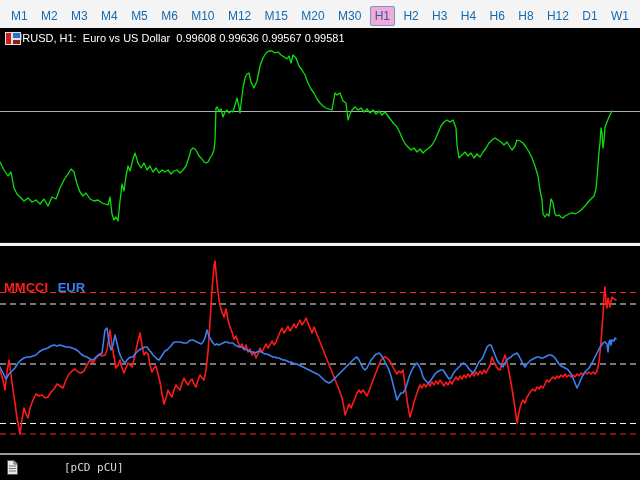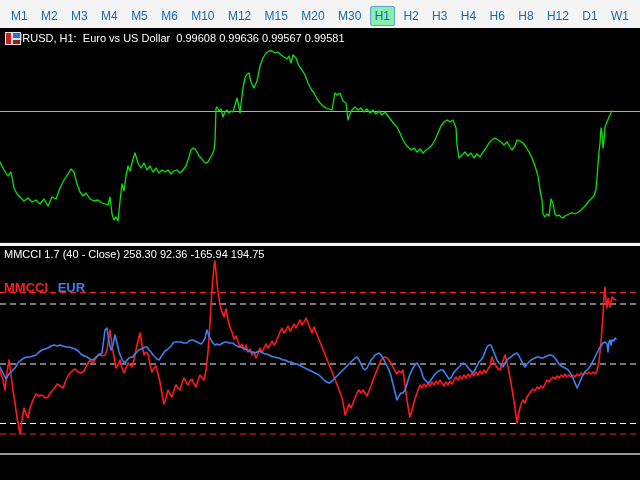--- a/index.html
+++ b/index.html
@@ -6,21 +6,21 @@
   #screen{position:relative;width:640px;height:480px;overflow:hidden;
           font-family:"Liberation Sans",sans-serif;background:#000;}
 
   
   .toolbar{position:absolute;left:0;top:0;width:640px;height:28px;
            background:#f4f4f4;border-bottom:2px solid #2e2e2e;
            display:flex;align-items:center;justify-content:space-between;
            padding:16px 6px;box-sizing:border-box;}
   .tf-btn{color:#1668af;font-size:12px;padding:3px 4px;border:1px solid transparent;
           border-radius:2px;cursor:default;line-height:1;}
-  .tf-btn.selected{background:#86efac;border-color:#5e9fd4;}
+  .tf-btn.selected{background:#f9a8d4;border-color:#5e9fd4;}
 
   
   .chart-titlebar{position:absolute;left:0;top:28px;width:640px;height:20px;
                   background:#000;display:flex;align-items:center;}
   .tb-icon{margin-left:5px;width:16px;height:13px;flex:0 0 auto;}
   .chart-titlebar .txt{color:#fff;font-size:11px;margin-left:7px;white-space:pre;}
 
   
   .main-pane{position:absolute;left:0;top:48px;width:640px;height:194px;background:#000;}
   .divider-1{position:absolute;left:0;top:242px;width:640px;height:4px;
@@ -99,21 +99,30 @@
   <div class="sub-pane"></div>
   <svg id="sub-svg" width="640" height="207" viewBox="0 246 640 207">
       <line x1="0" x2="640" y1="292.5" y2="292.5" stroke="#ff2020" stroke-width="1" stroke-dasharray="6 4"></line>
       <line x1="0" x2="640" y1="304" y2="304" stroke="#f0f0f0" stroke-width="1" stroke-dasharray="6 4"></line>
       <line x1="0" x2="640" y1="364" y2="364" stroke="#f0f0f0" stroke-width="1" stroke-dasharray="6 4"></line>
       <line x1="0" x2="640" y1="423.5" y2="423.5" stroke="#f0f0f0" stroke-width="1" stroke-dasharray="6 4"></line>
       <line x1="0" x2="640" y1="434" y2="434" stroke="#ff2020" stroke-width="1" stroke-dasharray="6 4"></line>
       <polyline points="0,370 3,380 5,390 7,372 9,360 11,375 13,390 15,403 17,418 19,428 20,434 22,420 24,408 26,414 28,418 30,408 33,400 36,394 39,396 42,395 45,398 48,397 51,392 54,389 57,384 60,386 63,388 66,380 69,374 72,371 75,369 78,372 81,373 84,371 87,365 90,360 93,363 96,358 99,354 102,356 105,355 107,350 110,330 112,345 114,357 116,368 118,365 120,360 122,368 124,373 126,368 128,363 130,365 132,367 134,360 136,350 138,341 140,333 142,345 144,355 146,352 148,354 150,365 152,372 154,368 156,366 158,374 160,382 162,394 164,404 166,398 168,390 170,394 172,397 174,390 176,385 178,388 180,390 182,383 184,378 186,382 188,385 190,381 192,379 194,384 196,387 198,380 200,375 202,378 204,380 206,370 208,352 210,322 212,290 214,266 215,261 216,272 217,283 218,292 219,299 220,305 222,312 224,317 226,309 228,320 230,327 232,332 234,339 236,336 238,342 240,347 242,344 244,350 246,345 248,352 250,349 252,355 254,352 256,358 258,354 260,348 262,352 264,348 266,344 268,348 270,345 272,341 274,345 276,342 278,337 280,332 282,328 284,333 286,330 288,326 290,331 292,328 294,324 296,328 298,324 300,320 302,325 304,322 306,318 308,323 310,328 312,333 314,327 316,332 318,337 320,342 322,347 324,352 326,357 328,362 330,367 332,372 334,377 336,382 338,387 340,392 342,398 344,408 345,415 347,410 349,404 351,408 353,403 355,398 357,393 359,390 361,393 363,390 365,393 367,396 369,391 371,386 373,380 375,375 377,370 379,365 381,360 383,358 385,357 387,358 389,360 391,363 393,367 395,371 397,374 399,371 401,373 403,370 405,385 407,400 409,412 410,417 412,410 414,402 416,396 418,390 420,385 422,388 424,384 426,387 428,383 430,386 432,382 434,385 436,381 438,384 440,380 442,383 444,386 446,382 448,385 450,381 452,384 454,380 456,377 458,380 460,376 462,379 464,375 466,378 468,374 470,377 472,373 474,376 476,372 478,375 480,371 482,374 484,370 486,373 488,369 490,366 492,357 494,362 496,366 498,369 500,370 502,364 504,358 505,355 507,362 509,372 511,383 513,395 515,408 517,423 519,412 521,404 523,400 525,403 527,397 529,394 531,391 533,389 535,391 537,387 539,389 541,386 543,388 545,384 547,380 549,382 551,379 553,377 555,379 557,376 559,378 561,375 563,377 565,374 567,377 569,375 571,377 573,375 575,377 577,374 579,376 581,373 583,375 585,372 587,374 589,372 591,374 593,372 595,374 597,371 599,362 601,342 603,315 604,295 605,287 606,302 607,308 608,298 609,303 610,307 611,301 612,297 614,299 616,300" fill="none" stroke="#ff1a1a" stroke-width="1.6" stroke-linejoin="round" stroke-linecap="round"></polyline>
       <polyline points="0,367 3,373 6,379 9,374 12,371 15,368 18,363 21,360 24,358 27,357 30,357 33,356 36,355 39,352 42,350 45,349 48,348 51,346 54,345 57,346 60,345 63,346 66,347 69,347 72,348 75,349 78,351 81,354 84,356 87,357 90,359 93,360 96,357 99,355 102,353 105,330 107,328 109,342 111,350 113,345 115,335 117,343 119,352 121,357 123,361 125,363 127,360 129,358 131,357 133,357 135,354 137,352 139,350 141,349 143,348 145,347 147,347 149,350 151,352 153,355 155,357 157,359 159,360 161,357 163,354 165,351 167,350 169,348 171,346 173,343 175,342 177,342 179,342 181,342 183,343 185,343 187,343 189,341 191,340 193,340 195,341 197,342 199,343 201,344 203,342 205,338 207,330 209,336 211,340 213,343 215,345 217,344 219,345 221,344 223,343 225,342 227,342 229,343 231,343 233,343 235,345 237,346 239,347 241,347 243,348 245,349 247,350 249,351 251,352 253,352 255,353 257,352 259,351 261,352 263,353 265,354 267,354 269,355 271,356 273,357 275,357 277,358 279,358 281,359 283,360 285,360 287,361 289,362 291,362 293,363 295,364 297,364 299,365 301,366 303,367 305,368 307,369 309,370 311,371 313,372 315,373 317,374 319,375 321,377 323,379 325,381 327,382 329,383 331,382 333,380 335,378 337,376 339,374 341,372 343,370 345,368 347,366 349,364 351,362 353,360 355,358 357,357 359,360 361,364 363,368 365,370 367,368 369,364 371,360 373,358 375,355 377,354 379,353 381,355 383,358 385,362 387,366 389,370 391,376 393,384 395,392 397,400 399,396 401,393 403,393 405,390 407,384 409,377 411,372 413,368 415,365 417,363 419,366 421,370 423,377 425,380 427,382 429,383 431,380 433,377 435,374 437,372 439,371 441,370 443,370 445,373 447,376 449,379 451,378 453,374 455,371 457,369 459,367 461,365 463,363 465,364 467,366 469,369 471,371 473,373 475,370 477,366 479,362 481,360 483,357 485,352 487,347 489,345 491,345 493,350 495,355 497,360 499,363 501,365 503,367 505,363 507,360 509,358 511,357 513,355 515,354 517,353 519,356 521,360 523,364 525,367 527,364 529,362 531,360 533,359 535,358 537,357 539,357 541,358 543,358 545,357 547,356 549,355 551,355 553,356 555,358 557,361 559,364 561,366 563,367 565,368 567,369 569,371 571,374 573,378 575,383 577,388 579,384 581,379 583,375 585,372 587,370 589,368 591,365 593,361 595,357 597,353 599,349 601,346 603,343 605,342 607,344 608,352 609,342 610,340 611,345 612,340 614,341 615,338 616,339" fill="none" stroke="#3c80f0" stroke-width="1.6" stroke-linejoin="round" stroke-linecap="round"></polyline>
     </svg>
-  <div class="ind-title">MMCCI 1.7 (40 - Close) 258.30 92.36 -165.94 194.75</div>
   <div class="ind-labels">
     <span class="lbl-mmcci">MMCCI</span>
     <span class="lbl-eur">EUR</span>
   </div>
 
   <div class="divider-2"></div>
+  <div class="status-bar">
+    <svg class="doc" width="12" height="15" viewBox="0 0 12 15">
+      <path d="M1.5 0.5 H8 L11.5 4 V14.5 H1.5 Z" fill="#e8e8e8" stroke="#555"></path>
+      <path d="M8 0.5 V4 H11.5" fill="none" stroke="#555"></path>
+      <line x1="3" y1="6" x2="10" y2="6" stroke="#777"></line>
+      <line x1="3" y1="8.5" x2="10" y2="8.5" stroke="#777"></line>
+      <line x1="3" y1="11" x2="10" y2="11" stroke="#777"></line>
+    </svg>
+    <span class="status-text">[pCD pCU]</span>
+  </div>
 
 </div>
 
 </body></html>

